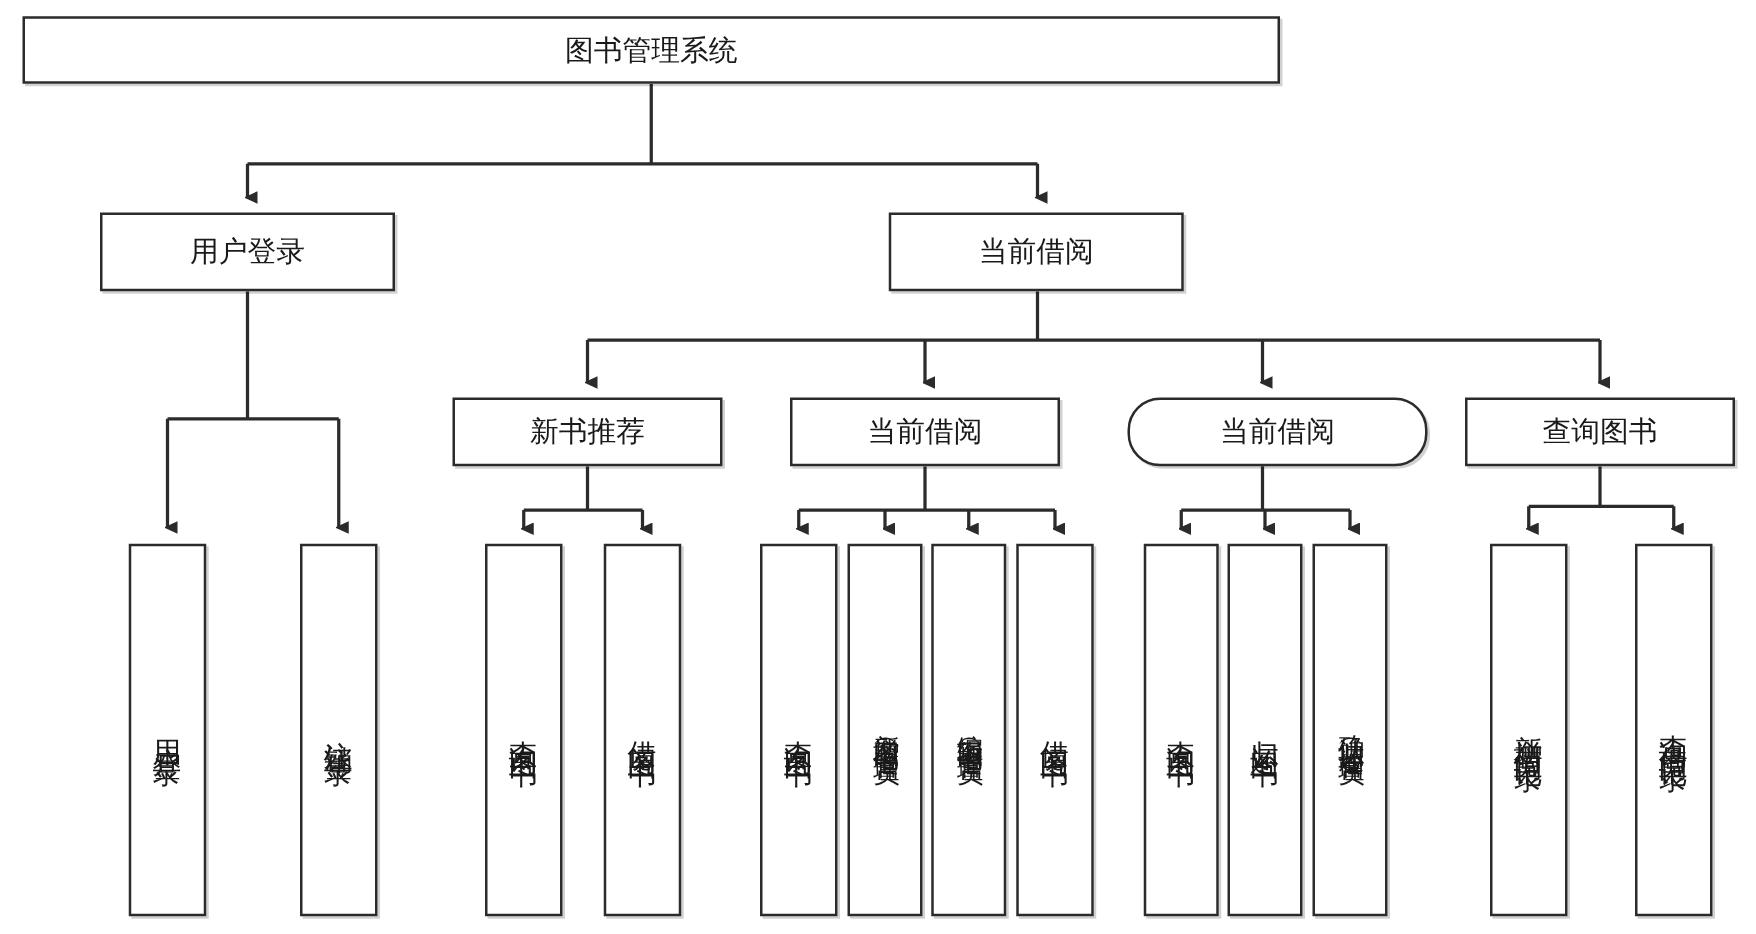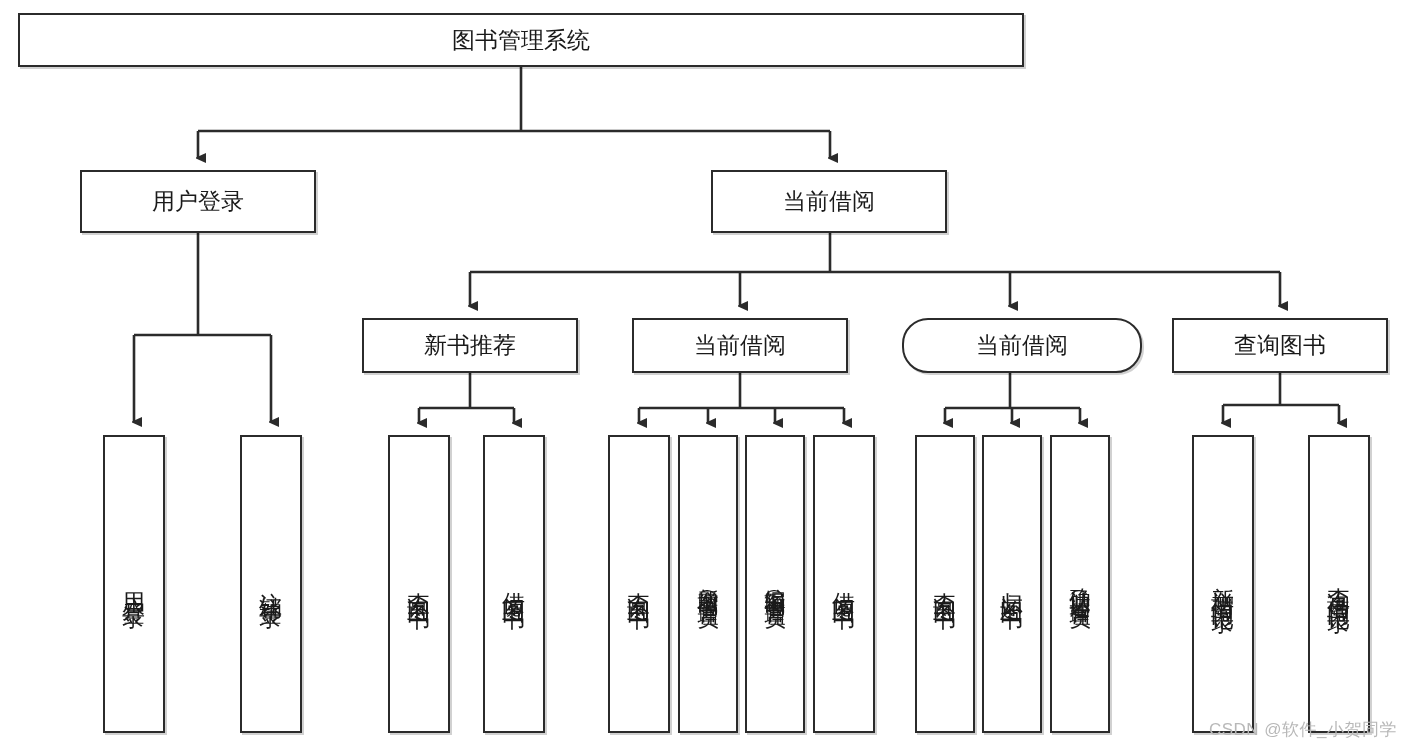--- a/index.html
+++ b/index.html
@@ -188,15 +188,14 @@
   <div class="node vert small" style="left: 1050px; top: 435px; width: 60px; height: 298px;">
     <span class="label">确认归还（管理员）</span>
   </div>
   <div class="node vert" style="left: 1192px; top: 435px; width: 62px; height: 298px;">
     <span class="label">新增借阅记录</span>
   </div>
   <div class="node vert" style="left: 1308px; top: 435px; width: 62px; height: 298px;">
     <span class="label">查询借阅记录</span>
   </div>
 
-  <div class="watermark">CSDN @软件_小贺同学</div>
 
 </div>
 
 </body></html>

